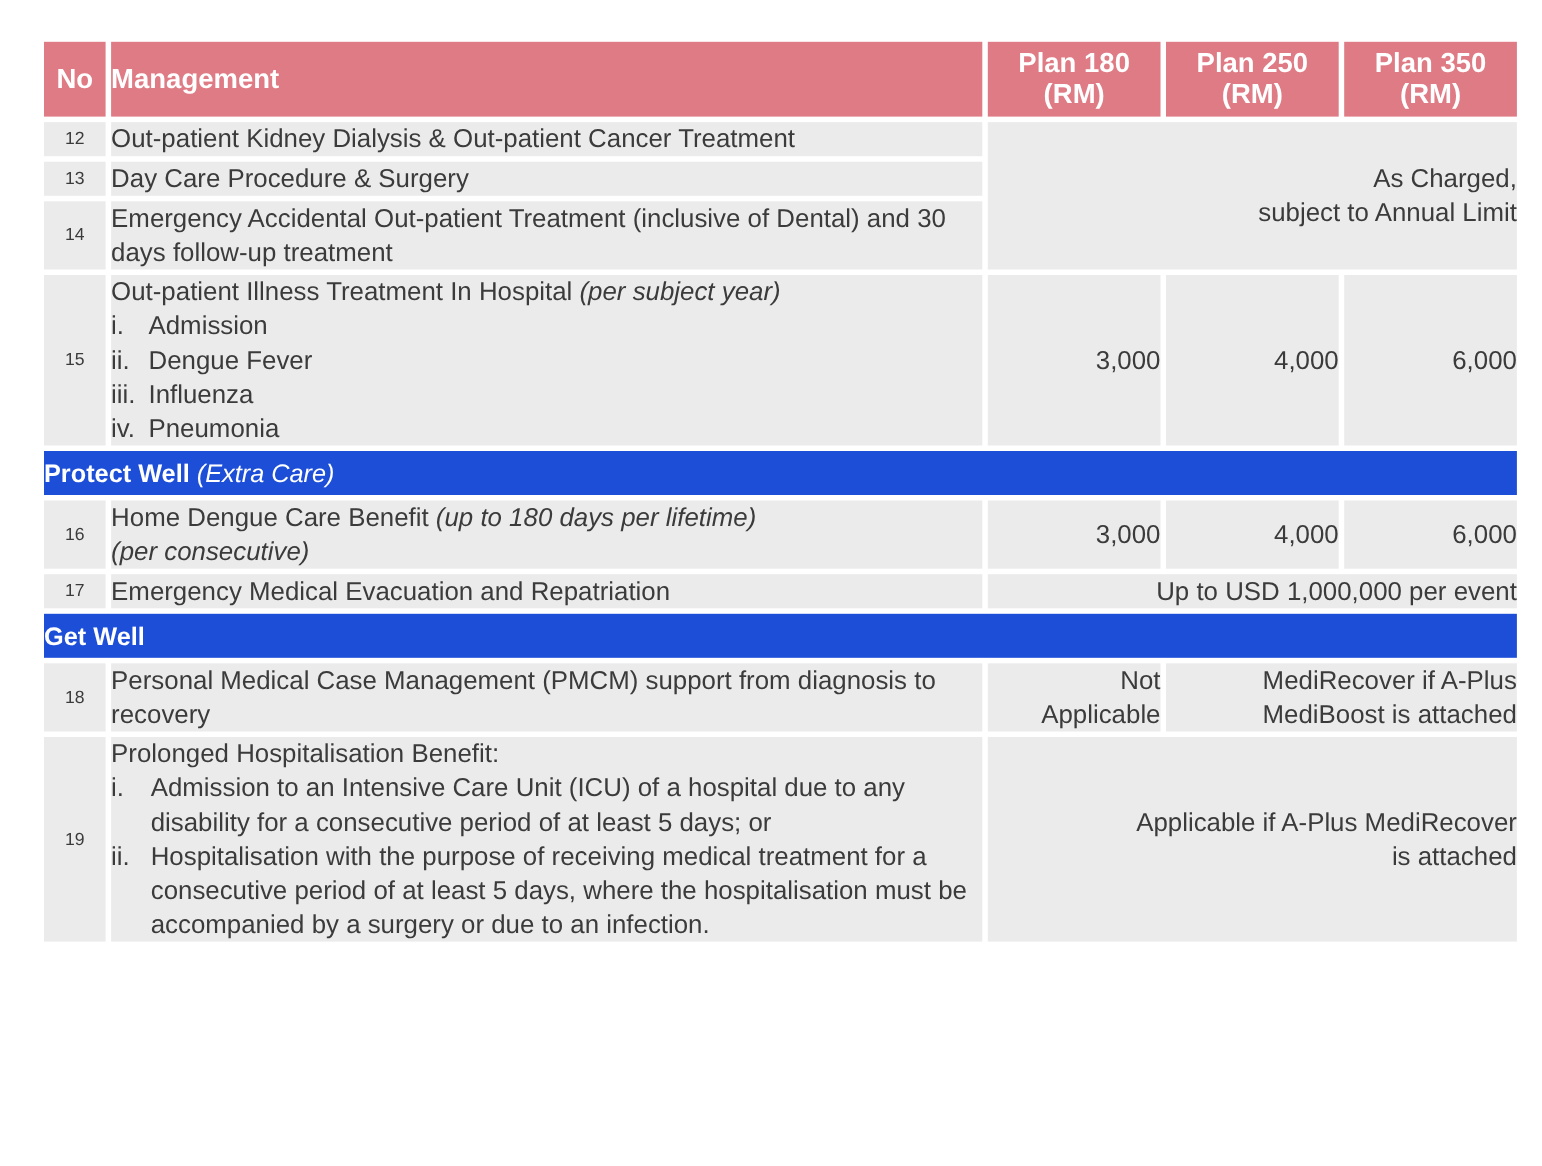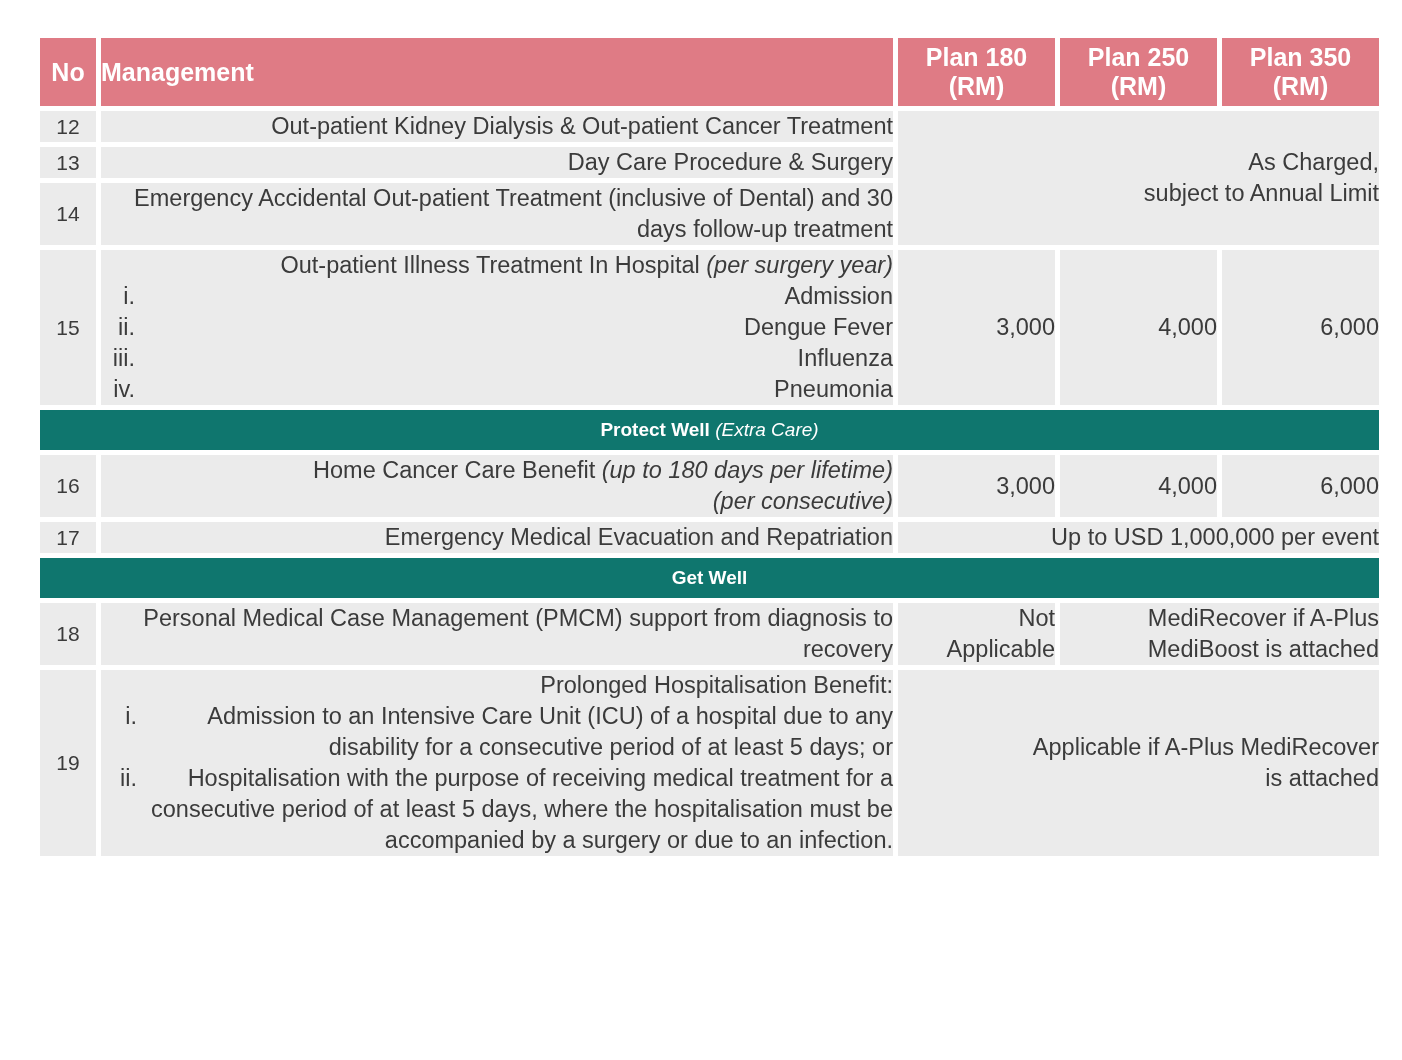--- a/index.html
+++ b/index.html
@@ -69,38 +69,38 @@
 
   
   .cell {
     background: #EBEBEB;
     color: #3b3b3b;
     font-size: 23.5px;
     line-height: 1.32;
   }
   .cell-no {
     text-align: center;
-    font-size: 21px;
+    font-size: 16px;
     padding: 10px 0;
   }
   .cell-desc {
-    text-align: right;
+    text-align: left;
     padding: 12px 14px 12px 18px;
   }
   .cell-val {
     text-align: right;
     padding: 12px 6px;
   }
 
   
   .banner {
-    background: #0f766e;
+    background: #1d4ed8;
     color: #ffffff;
-    text-align: center;
-    font-size: 19px;
+    text-align: left;
+    font-size: 23px;
     height: 40px;
     line-height: 40px;
     white-space: nowrap;
   }
   .banner b { font-weight: bold; }
   .banner i { font-style: italic; font-weight: normal; }
 
   
   .it { font-style: italic; }
 
@@ -176,21 +176,21 @@
       </tr>
 
       <tr>
         <td class="cell cell-no">14</td>
         <td class="cell cell-desc">Emergency Accidental Out-patient Treatment (inclusive of Dental) and 30 days follow-up treatment</td>
       </tr>
 
       <tr>
         <td class="cell cell-no">15</td>
         <td class="cell cell-desc">
-          <span class="lead"><span>Out-patient Illness Treatment In Hospital </span><span class="it">(per surgery year)</span></span>
+          <span class="lead"><span>Out-patient Illness Treatment In Hospital </span><span class="it">(per subject year)</span></span>
           <ul class="sublist">
             <li>
               <span class="marker">i.</span>
               <span class="txt">Admission</span>
             </li>
             <li>
               <span class="marker">ii.</span>
               <span class="txt">Dengue Fever</span>
             </li>
             <li>
@@ -210,21 +210,21 @@
 
       <tr>
         <td class="banner" colspan="5">
           <b>Protect Well</b><i> (Extra Care)</i>
         </td>
       </tr>
 
       <tr>
         <td class="cell cell-no">16</td>
         <td class="cell cell-desc">
-          <span>Home Cancer Care Benefit </span><span class="it">(up to 180 days per lifetime)</span><br><span class="it">(per consecutive)</span>
+          <span>Home Dengue Care Benefit </span><span class="it">(up to 180 days per lifetime)</span><br><span class="it">(per consecutive)</span>
         </td>
         <td class="cell cell-val">3,000</td>
         <td class="cell cell-val">4,000</td>
         <td class="cell cell-val">6,000</td>
       </tr>
 
       <tr>
         <td class="cell cell-no">17</td>
         <td class="cell cell-desc">Emergency Medical Evacuation and Repatriation</td>
         <td class="cell cell-val" colspan="3">Up to USD 1,000,000 per event</td>

